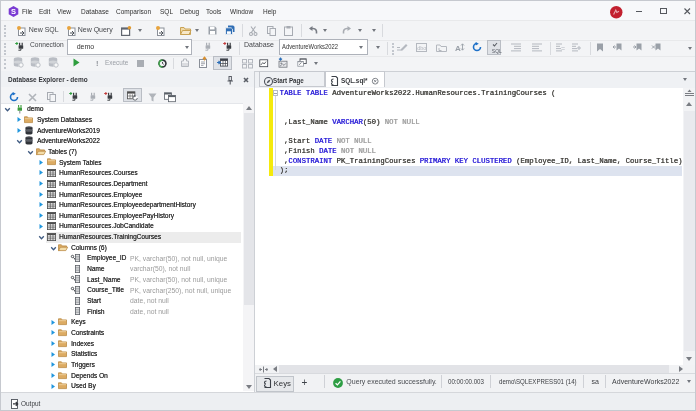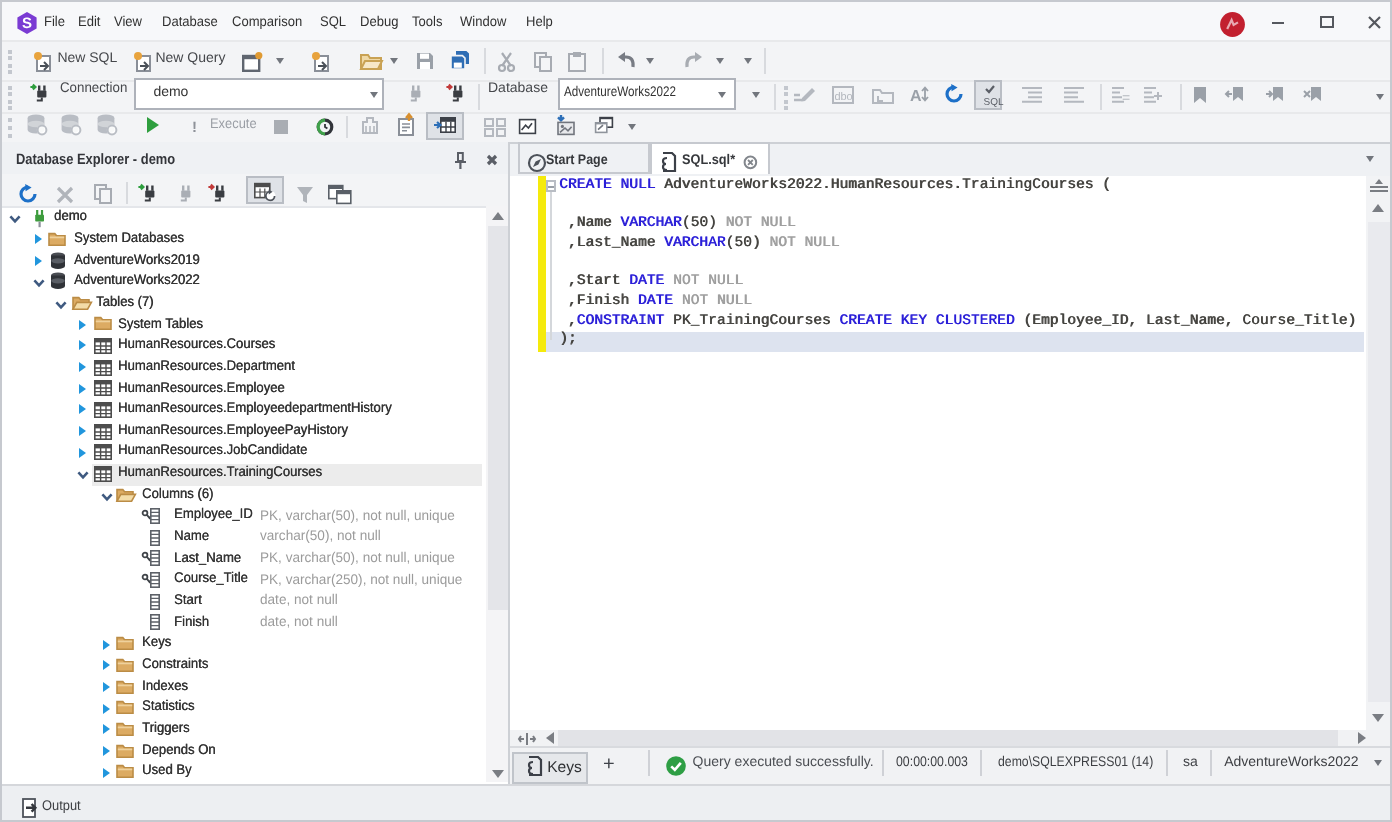--- a/index.html
+++ b/index.html
@@ -587,26 +587,25 @@
       <circle cx="3.2" cy="3.2" r="2.9" fill="none" stroke="#82868c" stroke-width="1"></circle>
       <path d="M2 2 L4.4 4.4 M4.4 2 L2 4.4" stroke="#82868c" stroke-width="0.9"></path>
     </svg>
 <i class="dd" style="left:682px;top:76.5px"></i>
 <div class="abs" id="edsurf" style="left:254px;top:86.5px;width:428px;height:277px;background:#fff"></div>
 <div class="abs" style="left:272px;top:165.3px;width:409px;height:9.9px;background:#dde3ef"></div>
 <div class="abs" style="left:267.5px;top:87.2px;width:4px;height:88.3px;background:#f5ea0c"></div>
 <div class="abs" style="left:271.8px;top:89.3px;width:5.6px;height:5.6px;border:1px solid #b9bdc4;box-sizing:border-box;background:#fff"></div>
 <div class="abs" style="left:273.2px;top:91.6px;width:2.8px;height:1px;background:#9aa0a8"></div>
 <div class="abs" style="left:274.3px;top:95px;width:1px;height:74px;background:#d4d7db"></div>
-<div class="cl" style="left:278.5px;top:87.7px"><span class="kw">CREATE NULL</span> AdventureWorks2022.HumanResources.TrainingCourses (</div>
-<div class="cl" style="left:278.5px;top:107.1px"> ,Name <span class="kw">VARCHAR</span>(50) <span class="gr">NOT NULL</span></div>
+<div class="cl" style="left:278.5px;top:87.7px"><span class="kw">TABLE TABLE</span> AdventureWorks2022.HumanResources.TrainingCourses (</div>
 <div class="cl" style="left:278.5px;top:116.8px"> ,Last_Name <span class="kw">VARCHAR</span>(50) <span class="gr">NOT NULL</span></div>
 <div class="cl" style="left:278.5px;top:136.2px"> ,Start <span class="kw">DATE</span> <span class="gr">NOT NULL</span></div>
 <div class="cl" style="left:278.5px;top:145.9px"> ,Finish <span class="kw">DATE</span> <span class="gr">NOT NULL</span></div>
-<div class="cl" style="left:278.5px;top:155.6px"> ,<span class="kw">CONSTRAINT</span> PK_TrainingCourses <span class="kw">CREATE KEY CLUSTERED</span> (Employee_ID, Last_Name, Course_Title)</div>
+<div class="cl" style="left:278.5px;top:155.6px"> ,<span class="kw">CONSTRAINT</span> PK_TrainingCourses <span class="kw">PRIMARY KEY CLUSTERED</span> (Employee_ID, Last_Name, Course_Title)</div>
 <div class="cl" style="left:278.5px;top:165.3px">);</div>
 <div class="abs" style="left:682px;top:86.5px;width:13px;height:277px;background:#f2f3f5"></div>
 <svg class="abs" style="left:684px;top:88px" width="9" height="9" viewBox="0 0 9 9">
       <path d="M0 4.5 L9 4.5 M0 6.5 L9 6.5" stroke="#7a7d83" stroke-width="1"></path>
       <path d="M2.5 3 L4.5 0.5 L6.5 3 Z" fill="#7a7d83"></path>
     </svg>
 <i class="au" style="left:685px;top:101px"></i>
 <div class="abs" style="left:683px;top:110px;width:11px;height:240px;background:#e9eaee"></div>
 <i class="ad" style="left:685px;top:356px"></i>
 <div class="abs" style="left:254px;top:363.5px;width:442px;height:8px;background:#f1f2f4"></div>

